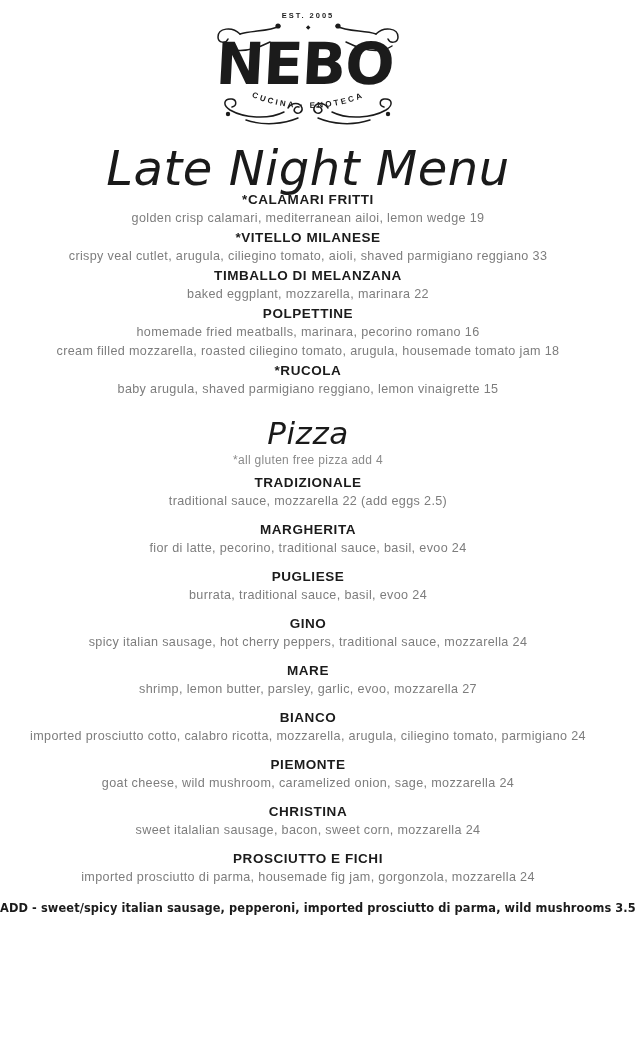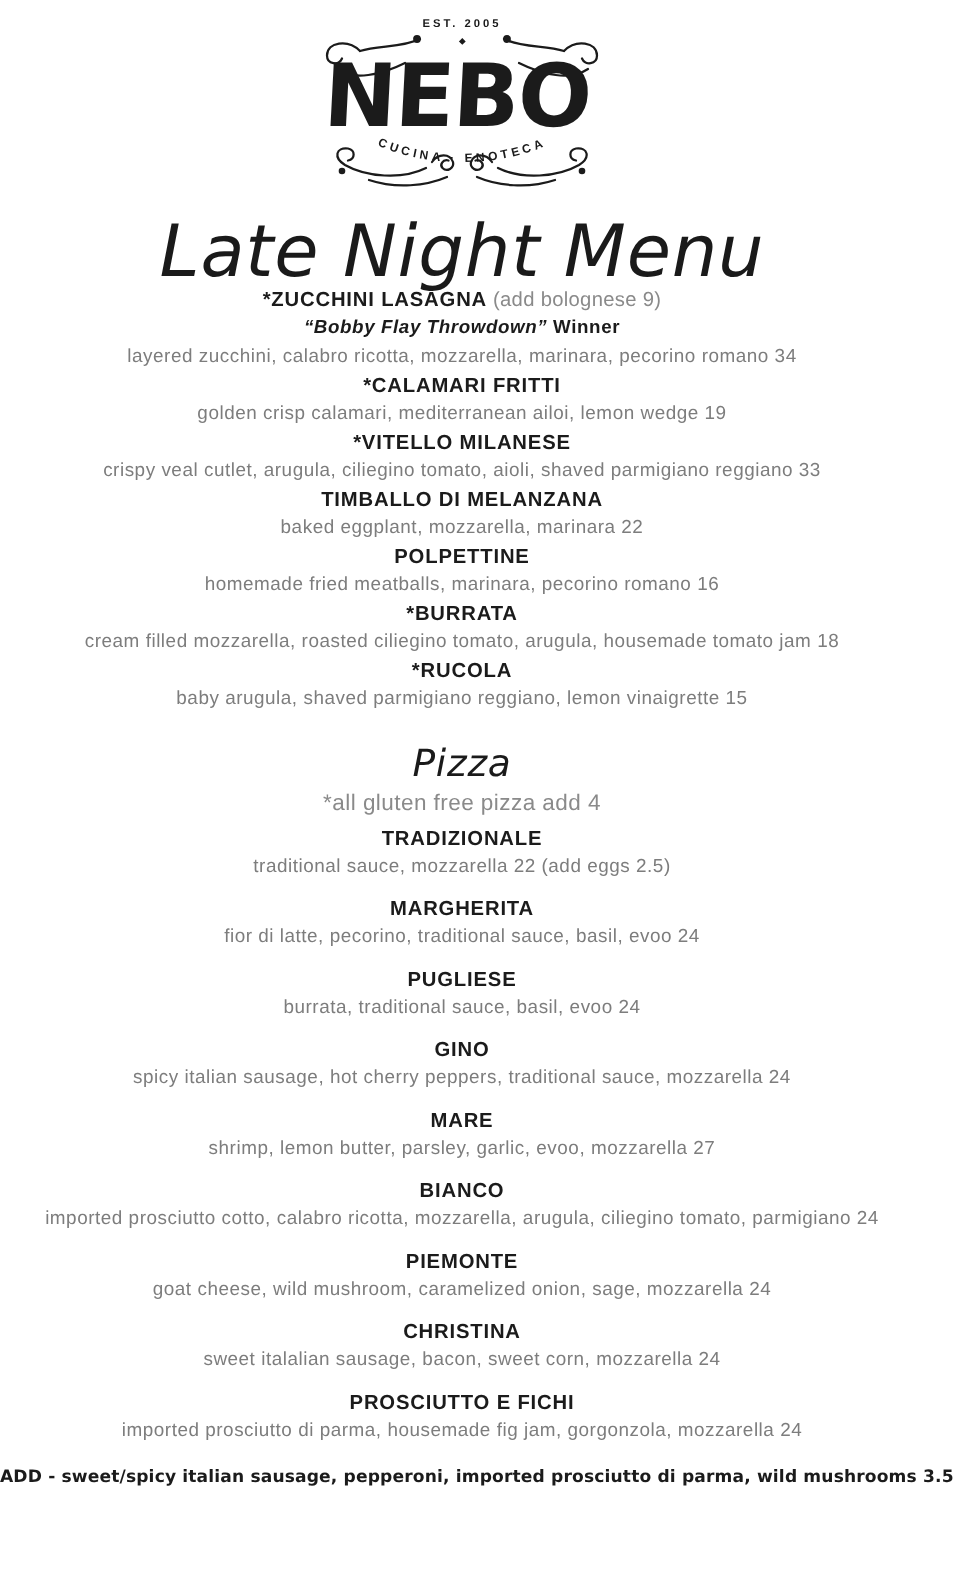--- a/index.html
+++ b/index.html
@@ -41,21 +41,21 @@
     font-style: italic;
     color: #1a1a1a;
     letter-spacing: 0.5px;
   }
   .title-late-night {
     font-size: 48px;
     line-height: 44px;
     margin-top: 14px;
   }
   .title-pizza {
-    font-size: 25px;
+    font-size: 31px;
     line-height: 36px;
     margin-top: 16px;
   }
 
   
   .section { width: 100%; }
 
   .item { text-align: center; }
 
   .item-name {
@@ -93,21 +93,21 @@
     letter-spacing: 0.35px;
     color: #7d7d7d;
     line-height: 19px;
     margin: 0;
     padding: 0;
     white-space: nowrap;
   }
 
   .pizza-note {
     text-align: center;
-    font-size: 15px;
+    font-size: 12px;
     letter-spacing: 0.3px;
     color: #8a8a8a;
     line-height: 14px;
     margin-top: 2px;
   }
 
   .pizza-item { margin-top: 9px; }
   .pizza-item:first-of-type { margin-top: 6px; }
 
   .add-line {
@@ -168,25 +168,20 @@
       </g>
       <circle cx="40" cy="110" r="2.2" fill="#1b1b1b"></circle>
       <circle cx="200" cy="110" r="2.2" fill="#1b1b1b"></circle>
     </svg>
   </div>
 
   <div class="script-title title-late-night">Late Night Menu</div>
 
   <div class="section">
 
-    <div class="item">
-      <div class="item-name"><span>*ZUCCHINI LASAGNA</span><span class="paren"> (add bolognese 9)</span></div>
-      <div class="item-tag"><em>“Bobby Flay Throwdown”</em><span> Winner</span></div>
-      <div class="item-desc">layered zucchini, calabro ricotta, mozzarella, marinara, pecorino romano   34</div>
-    </div>
 
     <div class="item">
       <div class="item-name">*CALAMARI FRITTI</div>
       <div class="item-desc">golden crisp calamari, mediterranean ailoi, lemon wedge 19</div>
     </div>
 
     <div class="item">
       <div class="item-name">*VITELLO MILANESE</div>
       <div class="item-desc">crispy veal cutlet, arugula, ciliegino tomato, aioli, shaved parmigiano reggiano 33</div>
     </div>
@@ -195,21 +190,20 @@
       <div class="item-name">TIMBALLO DI MELANZANA</div>
       <div class="item-desc">baked eggplant, mozzarella, marinara   22</div>
     </div>
 
     <div class="item">
       <div class="item-name">POLPETTINE</div>
       <div class="item-desc">homemade fried meatballs, marinara, pecorino romano   16</div>
     </div>
 
     <div class="item">
-      <div class="item-name">*BURRATA</div>
       <div class="item-desc">cream filled mozzarella, roasted ciliegino tomato, arugula, housemade tomato jam  18</div>
     </div>
 
     <div class="item">
       <div class="item-name">*RUCOLA</div>
       <div class="item-desc">baby arugula, shaved parmigiano reggiano, lemon vinaigrette 15</div>
     </div>
 
   </div>
 

